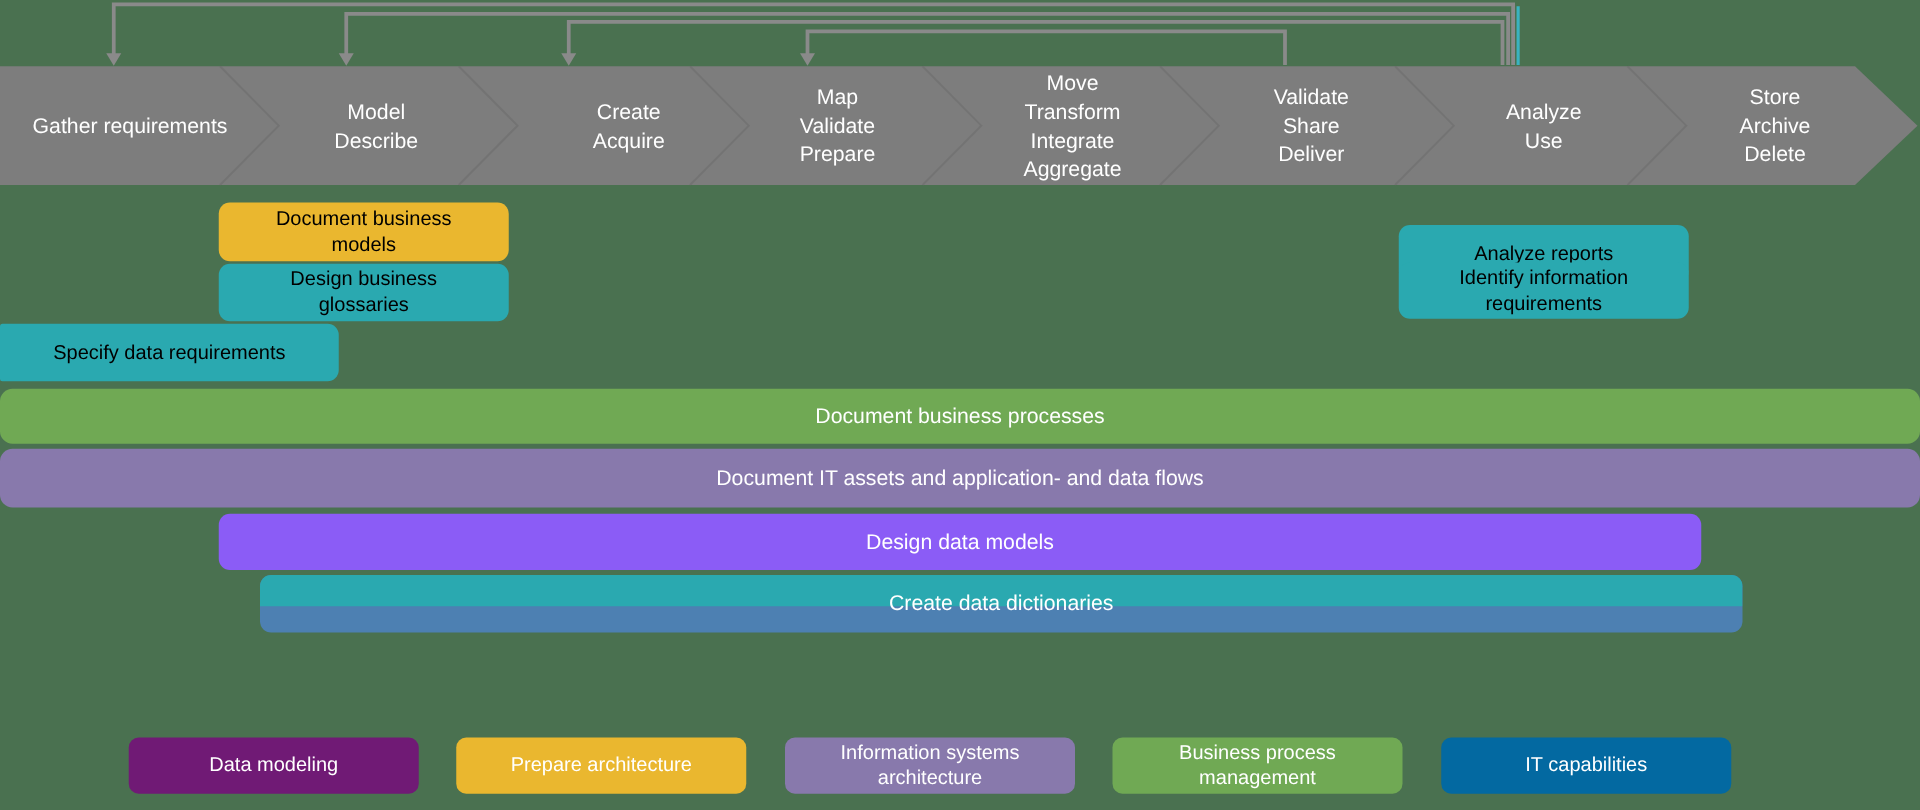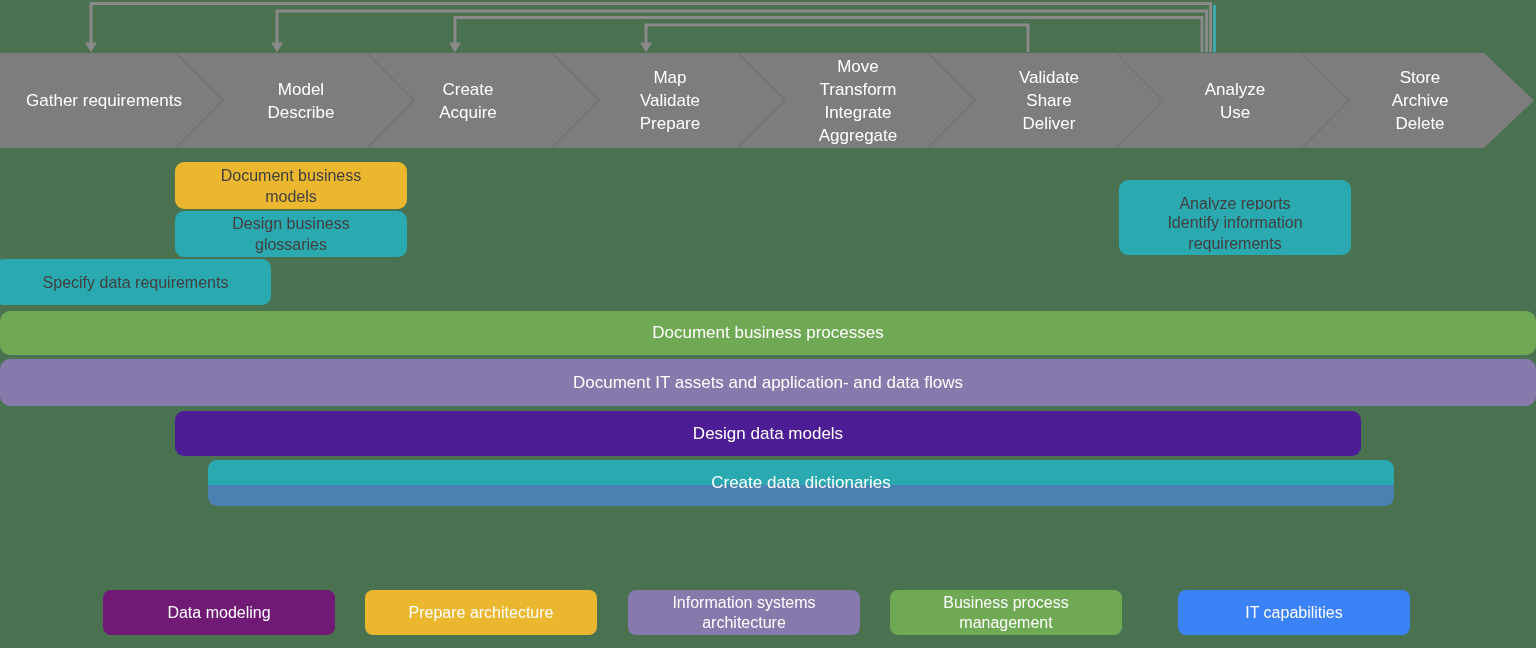--- a/index.html
+++ b/index.html
@@ -12,21 +12,21 @@
   
   .stage{
     position:absolute;top:53px;height:95px;width:190px;
     display:flex;align-items:center;justify-content:center;
     text-align:center;font-size:17px;line-height:23px;
     white-space:pre-line;color:#fff;
   }
   
   .abox{
     position:absolute;display:flex;align-items:center;justify-content:center;
-    text-align:center;font-size:16px;line-height:21px;color:#404040;
+    text-align:center;font-size:16px;line-height:21px;color:#000000;
     border-radius:9px;padding:0 28px;box-sizing:border-box;
   }
   .wband{
     position:absolute;display:flex;align-items:center;justify-content:center;
     text-align:center;font-size:17px;color:#fff;border-radius:10px;
     box-sizing:border-box;
   }
   .split-wrap{overflow:hidden;margin-left:33px;}
   .split-top{position:absolute;left:0;top:0;right:0;height:25px;z-index:0;}
   .split-label{position:relative;z-index:1;}
@@ -67,21 +67,21 @@
       <polygon points="271,42.5 283,42.5 277,52.5"></polygon>
       <polygon points="449,42.5 461,42.5 455,52.5"></polygon>
       <polygon points="640,42.5 652,42.5 646,52.5"></polygon>
     </g>
     <line x1="1214.5" y1="5" x2="1214.5" y2="52" stroke-width="2.5" style="stroke: rgb(56, 179, 192);"></line>
   </svg>
 
   <div class="stage" style="left:9px">Gather requirements</div>
   <div class="stage" style="left:206px">Model
 Describe</div>
-  <div class="stage" style="left:373px">Create
+  <div class="stage" style="left:408px">Create
 Acquire</div>
   <div class="stage" style="left:575px">Map
 Validate
 Prepare</div>
   <div class="stage" style="left:763px">Move
 Transform
 Integrate
 Aggregate</div>
   <div class="stage" style="left:954px">Validate
 Share
@@ -99,26 +99,26 @@
   <div class="abox" style="left: 0px; top: 259px; width: 271px; height: 46px; border-radius: 2px 9px 9px 2px; background-color: rgb(42, 169, 176);">Specify data requirements</div>
 
   <div class="abox" style="left: 1119px; top: 160px; width: 232px; height: 46px; background-color: rgb(42, 169, 176); margin-top: 20px;">Analyze reports</div>
 
   <div class="abox" style="left: 1119px; top: 210px; width: 232px; height: 45px; background-color: rgb(42, 169, 176);">Identify information requirements</div>
 
   <div class="wband" style="left: 0px; top: 311px; width: 1536px; height: 44px; background-color: rgb(112, 169, 84);">Document business processes</div>
 
   <div class="wband" style="left: 0px; top: 359px; width: 1536px; height: 47px; background-color: rgb(136, 121, 172);">Document IT assets and application- and data flows</div>
 
-  <div class="wband" style="left: 175px; top: 411px; width: 1186px; height: 45px; border-radius: 9px; background-color: #4c1d95;">Design data models</div>
+  <div class="wband" style="left: 175px; top: 411px; width: 1186px; height: 45px; border-radius: 9px; background-color: #8b5cf6;">Design data models</div>
 
   <div class="wband split-wrap" style="left: 175px; top: 460px; width: 1186px; height: 46px; border-radius: 9px; background-color: rgb(77, 128, 178);">
     <div class="split-top" style="background-color: rgb(42, 169, 176);"></div>
     <span class="split-label">Create data dictionaries</span>
   </div>
 
 
   <div class="legend-item" style="left: 103px; background-color: #701a75;">Data modeling</div>
   <div class="legend-item" style="left: 365px; background-color: rgb(234, 183, 47);">Prepare architecture</div>
   <div class="legend-item" style="left: 628px; background-color: rgb(136, 121, 172);">Information systems architecture</div>
   <div class="legend-item" style="left: 890px; background-color: rgb(112, 169, 84);">Business process management</div>
-  <div class="legend-item" style="left: 1153px; background-color: #3b82f6; margin-left: 25px;">IT capabilities</div>
+  <div class="legend-item" style="left: 1153px; background-color: #0369a1;">IT capabilities</div>
 </div>
 
 </body></html>

